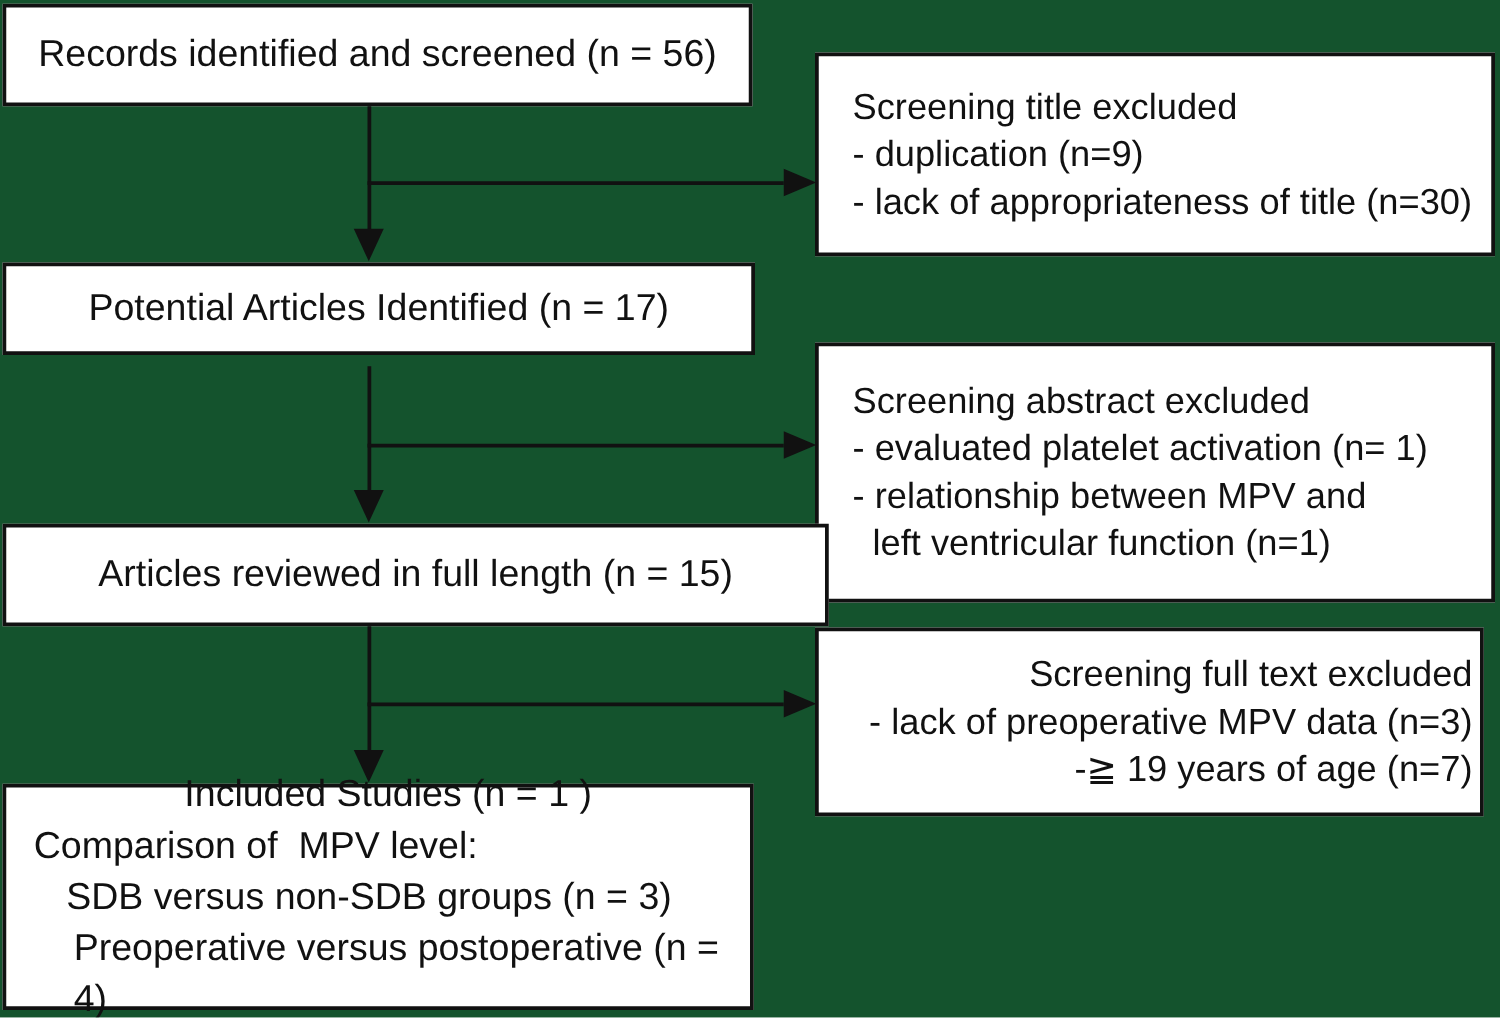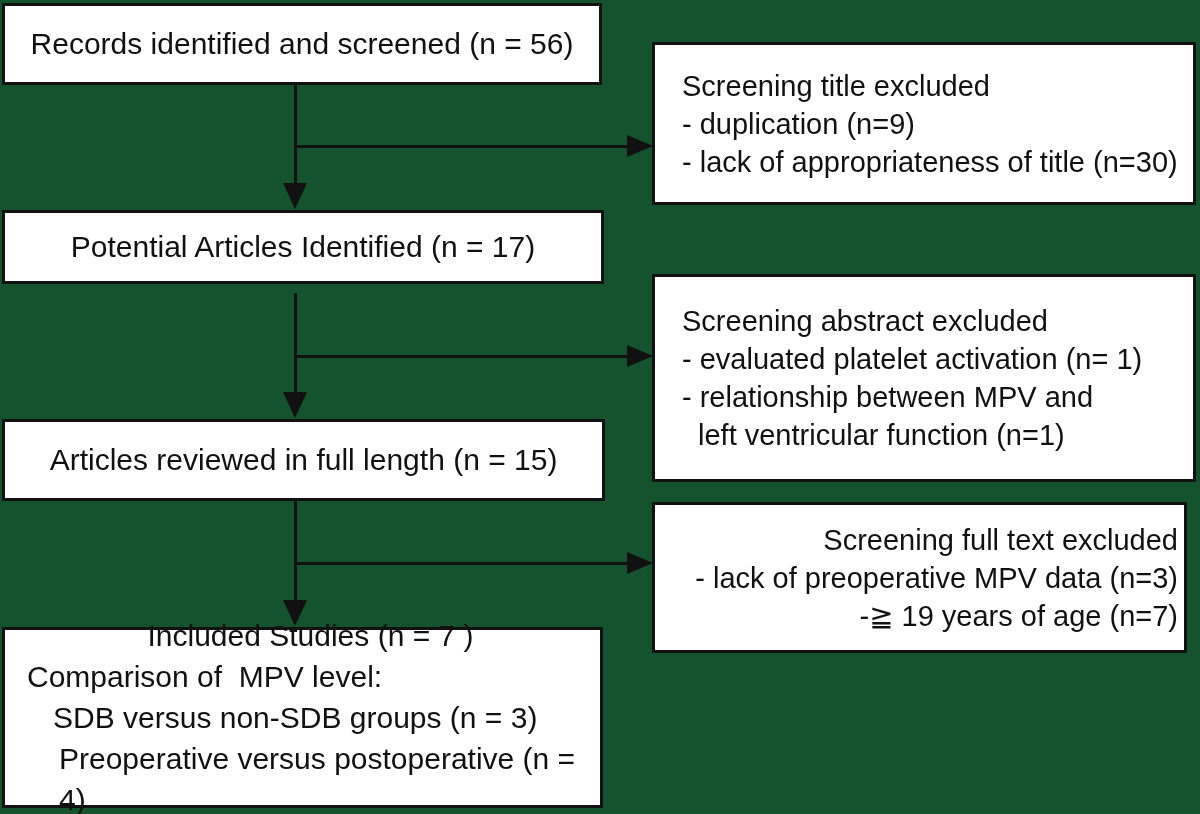--- a/index.html
+++ b/index.html
@@ -100,32 +100,32 @@
     <div class="bline">Potential Articles Identified (n = 17)</div>
   </div>
 
   <div class="box leftpad" style="left:652px; top:252px; width:544px; height:208px;margin-top:22px;">
     <div class="bline">Screening abstract excluded</div>
     <div class="bline">- evaluated platelet activation (n= 1)</div>
     <div class="bline">- relationship between MPV and</div>
     <div class="bline indent-sm">left ventricular function (n=1)</div>
   </div>
 
-  <div class="box centered" style="left:2px; top:419px; width:603px; height:82px;">
+  <div class="box centered" style="left:2px; top:419px; width:661px; height:82px;">
     <div class="bline">Articles reviewed in full length (n = 15)</div>
   </div>
 
   <div class="box leftpad" style="left:652px; top:502px; width:535px; height:151px;text-align:right;">
     <div class="bline">Screening full text excluded</div>
     <div class="bline">- lack of preoperative MPV data (n=3)</div>
     <div class="bline">-≧ 19 years of age (n=7)</div>
   </div>
 
   <div class="box summary" style="left:2px; top:627px; width:601px; height:181px;">
-    <div class="bline center-line">Included Studies (n = 7 )</div>
+    <div class="bline center-line">Included Studies (n = 1 )</div>
     <div class="bline">Comparison of  MPV level:</div>
     <div class="bline indent-md">SDB versus non-SDB groups (n = 3)</div>
     <div class="bline indent-lg">Preoperative versus postoperative (n = 4)</div>
   </div>
 
   <div class="vline" style="left:294px; top:85px; height:99px;"></div>
   <div class="arrow-down" style="left:283px; top:183px;"></div>
   <div class="hline" style="left:294px; top:145px; width:333px;"></div>
   <div class="arrow-right" style="left:627px; top:135px;"></div>
 

